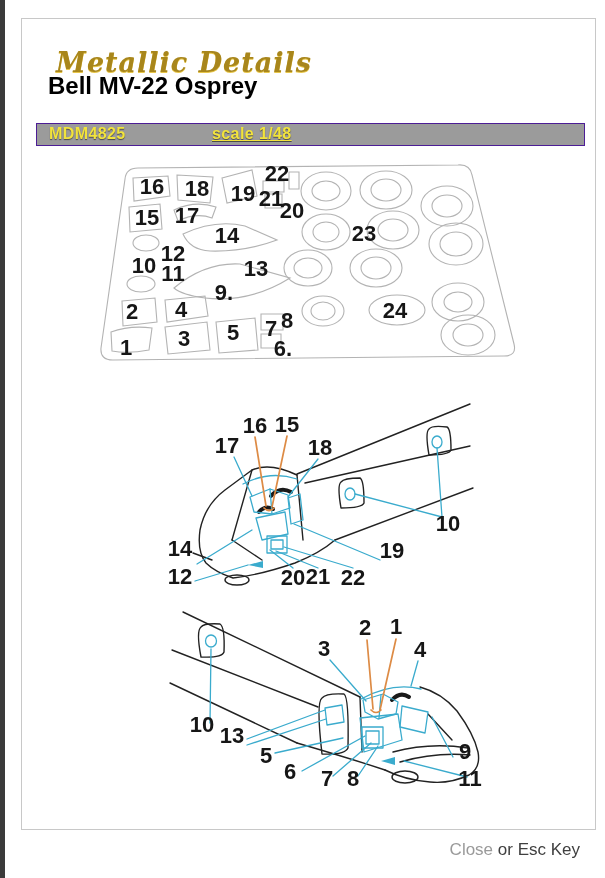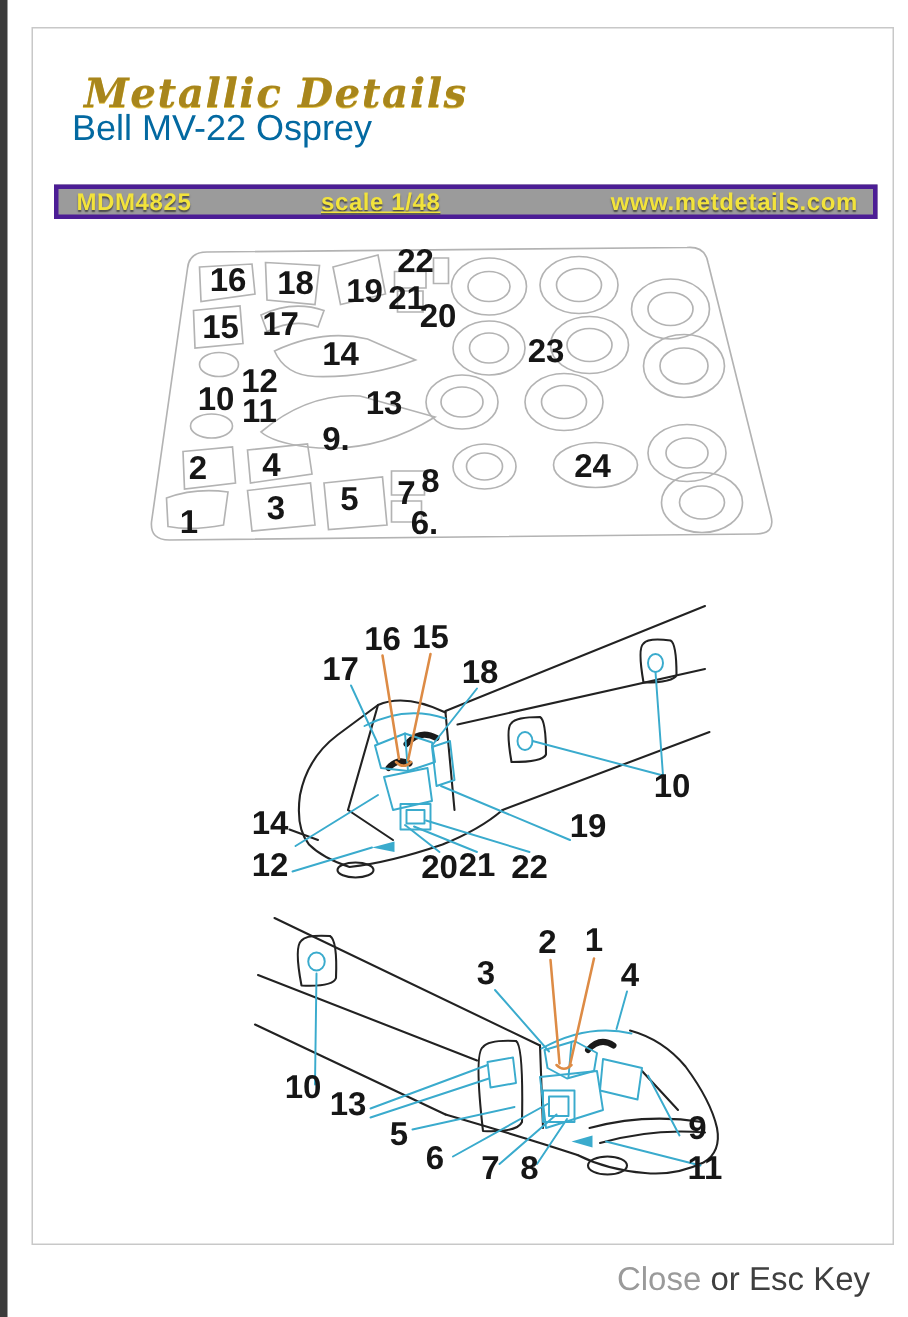--- a/index.html
+++ b/index.html
@@ -4,55 +4,54 @@
 <style>
   html,body{margin:0;padding:0;}
   body{width:605px;height:878px;background:#ffffff;position:relative;overflow:hidden;
        font-family:"Liberation Sans",sans-serif;}
   .edge-strip{position:absolute;left:0;top:0;width:5px;height:878px;background:#3b3b3b;}
   .lightbox{position:absolute;left:21px;top:18px;width:573px;height:810px;
             background:#fff;border:1px solid #c8c8c8;}
   .brand{position:absolute;left:34px;top:28px;font-family:"DejaVu Serif",serif;
          font-style:italic;font-weight:700;font-size:27px;color:#a8861c;
          letter-spacing:1px;text-shadow:0 1px 0 #e7c64a;}
-  .title{position:absolute;left:26px;top:53px;font-size:24px;font-weight:400;color:#0369a1;}
+  .title{position:absolute;left:26px;top:53px;font-size:24px;font-weight:700;color:#000000;}
   .subtitle{position:absolute;left:27px;top:83px;font-size:14px;font-weight:700;color:#111;
             letter-spacing:-0.2px;}
   .infobar{position:absolute;left:14px;top:104px;width:549px;height:23px;
-           background:#9b9b9b;border:3px solid #4c1d95;box-sizing:border-box;}
+           background:#9b9b9b;border:1px solid #4c1d95;box-sizing:border-box;}
   .infobar span{position:absolute;top:1px;font-size:16px;font-weight:700;color:#f2e33c;
                 text-shadow:0 1px 1px rgba(60,60,60,.85);letter-spacing:.4px;white-space:nowrap;}
   .ib-code{left:12px;}
   .ib-scale{left:175px;text-decoration:underline;}
   .ib-site{right:10px;}
   .art{position:absolute;left:0;top:0;}
   .num{font:700 22px "Liberation Sans",sans-serif;fill:#161616;text-anchor:middle;}
   .sheetline{stroke:#b3b3b3;fill:none;stroke-width:1.1;}
   .blk{stroke:#222;fill:none;stroke-width:1.4;stroke-linejoin:round;stroke-linecap:round;}
   .blk4{stroke:#1a1a1a;fill:none;stroke-width:4;stroke-linecap:round;}
   .cy{stroke:#3aabcd;fill:none;stroke-width:1.3;stroke-linejoin:round;stroke-linecap:round;}
   .cyf{fill:#3aabcd;stroke:none;}
   .or{stroke:#dd8b45;fill:none;stroke-width:1.7;stroke-linecap:round;}
   .closebar{position:absolute;left:0;top:840px;width:580px;text-align:right;
-            font-size:22px;color:#3f3f3f;}
+            font-size:17px;color:#3f3f3f;}
   .close-word{color:#9a9a9a;cursor:pointer;}
 </style>
 </head>
 <body>
 
 <div class="edge-strip"></div>
 
 <div class="lightbox">
   <div class="brand">Metallic Details</div>
   <div class="title">Bell MV-22 Osprey</div>
 
   <div class="infobar">
     <span class="ib-code">MDM4825</span>
     <span class="ib-scale">scale 1/48</span>
-    <span class="ib-site">www.metdetails.com</span>
   </div>
 
   <svg class="art" width="573" height="810" viewBox="0 0 573 810">
 
     <g>
       <path class="sheetline" d="M116 149 L436 146 Q448 145 450 156 L492 325 Q495 337 482 337 L91 341 Q78 341 79 329 L103 160 Q104 149 116 149 Z"></path>
 
       <g>
         <polygon class="sheetline" points="111,159 146,157 148,177 112,182"></polygon>
         <polygon class="sheetline" points="155,156 191,158 188,184 156,181"></polygon>

